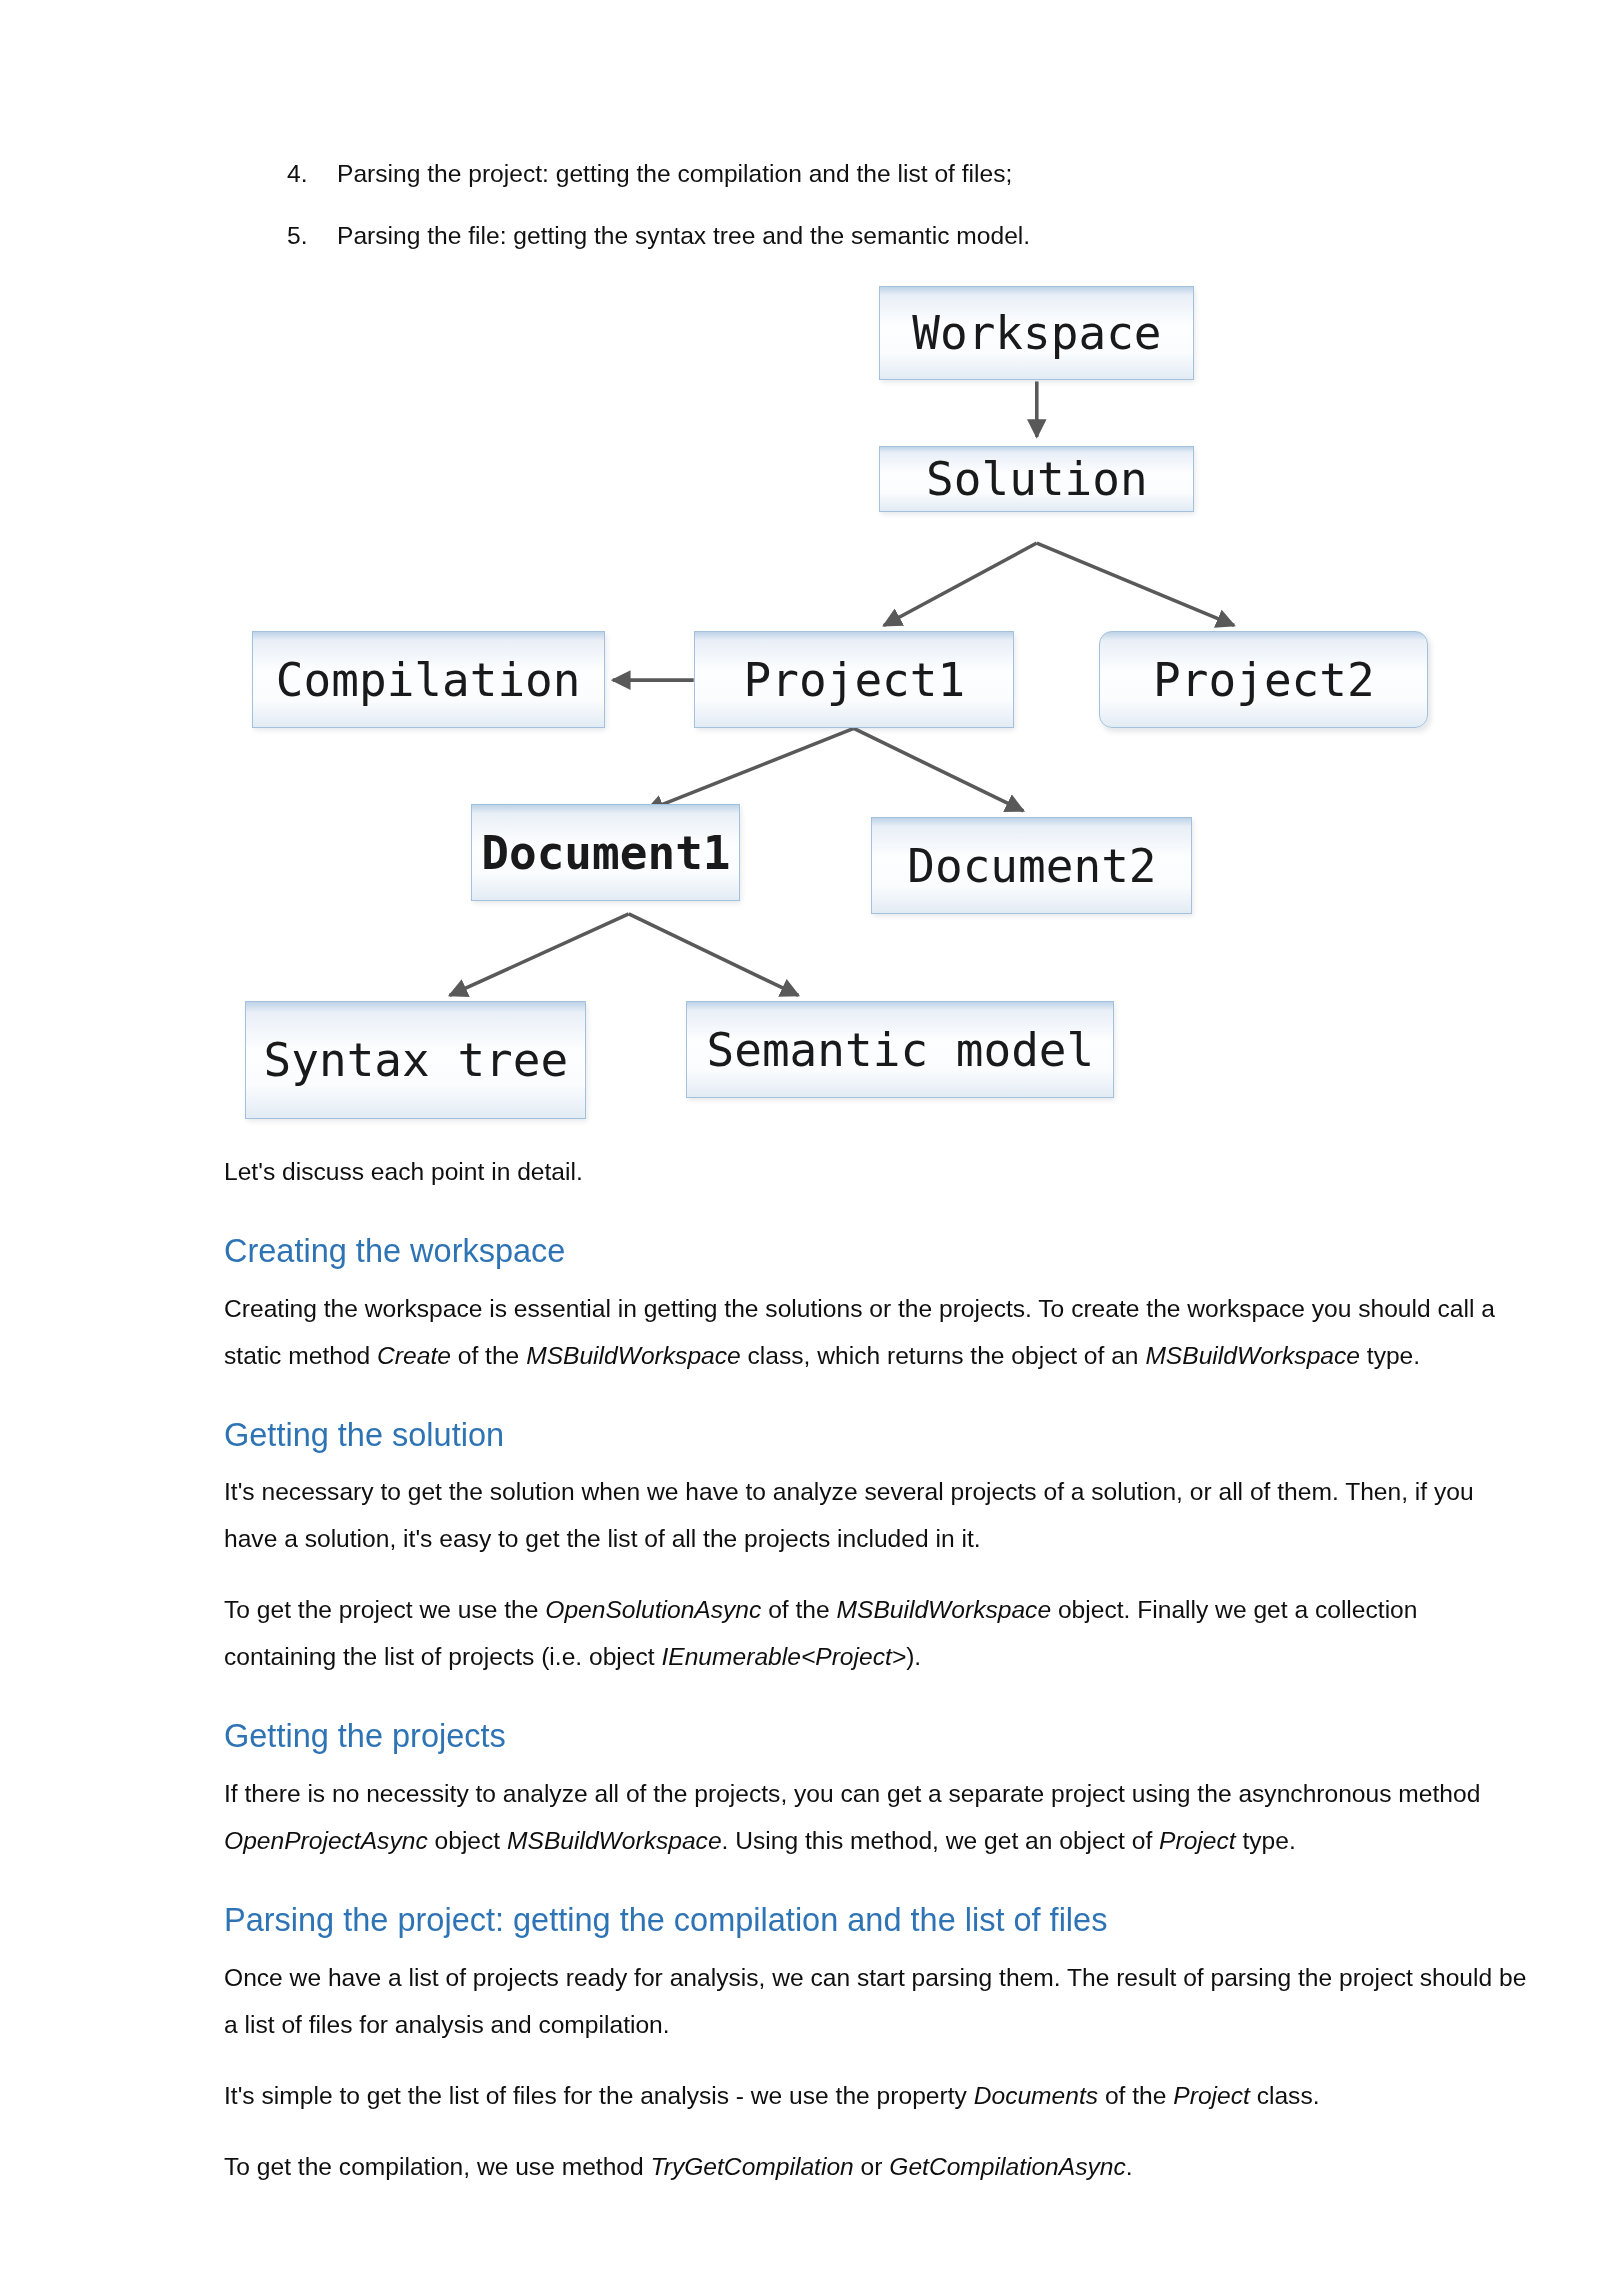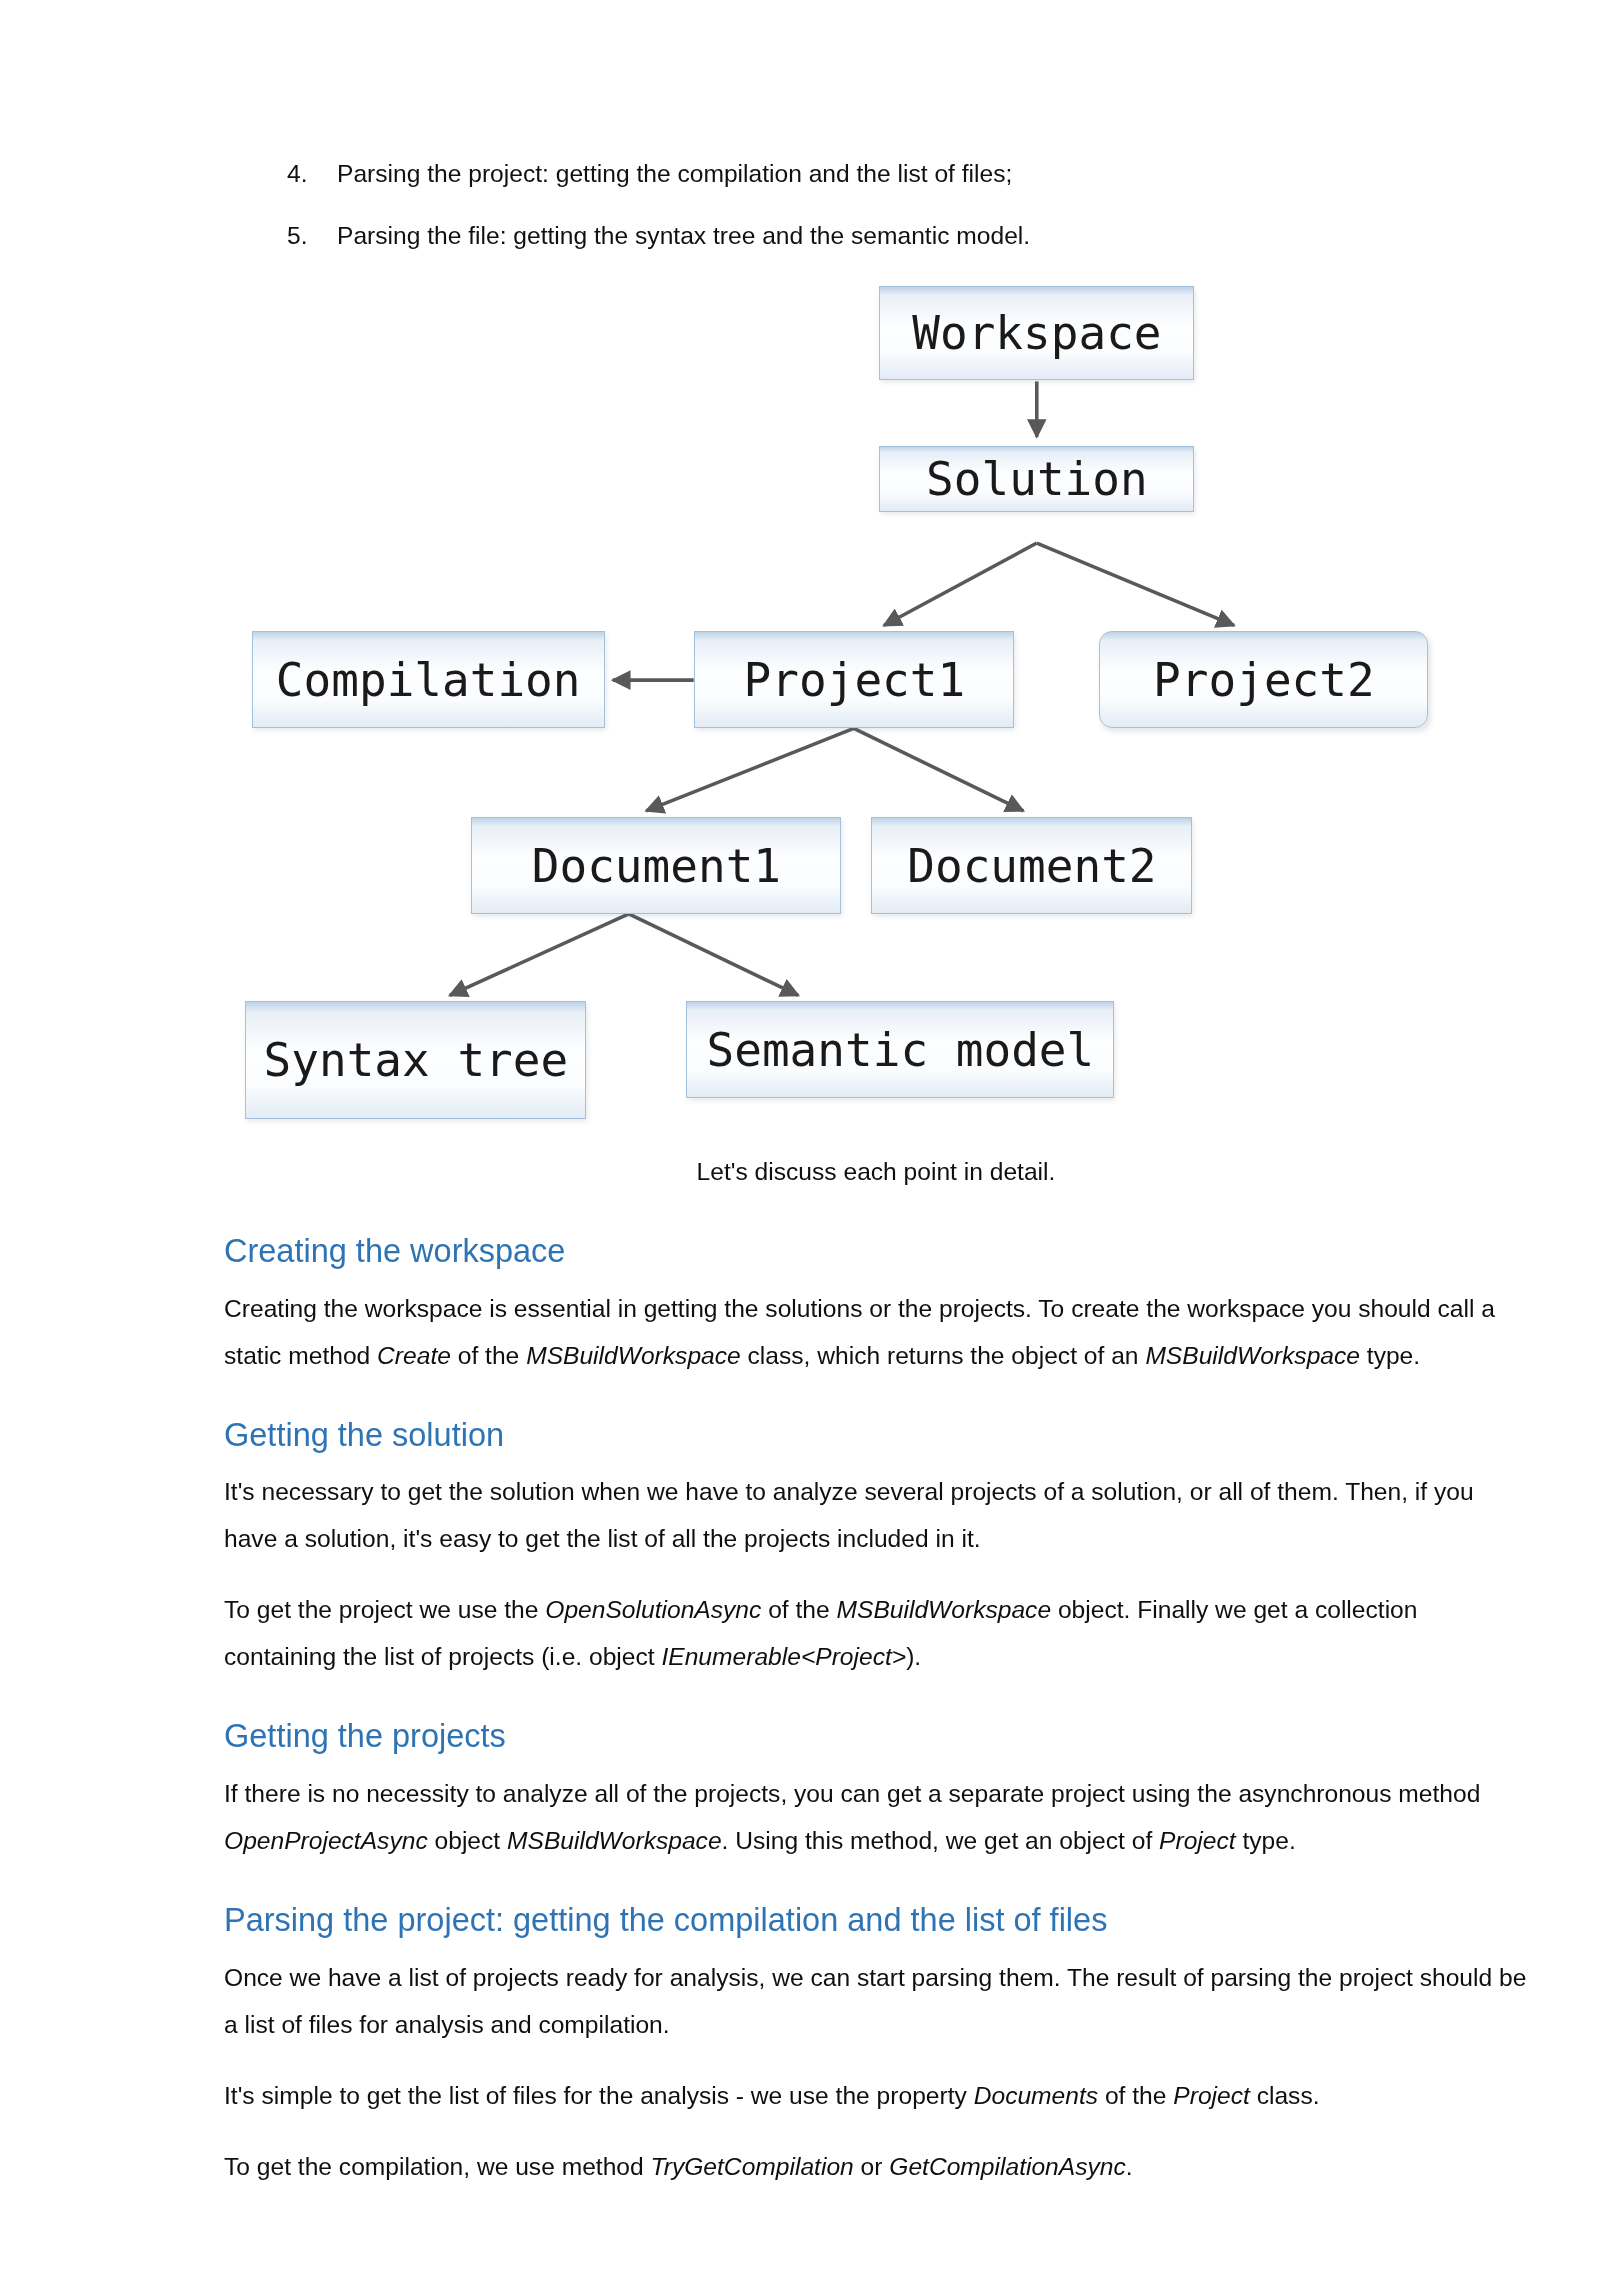--- a/index.html
+++ b/index.html
@@ -54,32 +54,32 @@
     font-family: "DejaVu Sans Mono", monospace;
     font-size: 46px;
     color: #1a1a1a;
     white-space: nowrap;
   }
   .node-workspace   { left: 634px; top: 5.5px;   width: 315px; height: 94px; }
   .node-solution    { left: 634px; top: 166px; width: 315px; height: 66px; }
   .node-compilation { left: 6.3px;   top: 351px; width: 353px; height: 97px; text-align: right; }
   .node-project1    { left: 449px; top: 351px; width: 320px; height: 97px; }
   .node-project2    { left: 854px;top: 351px; width: 329px; height: 97px; border-radius: 13px; }
-  .node-document1   { left: 226px; top: 537px; width: 370px; height: 97px; }
+  .node-document1   { left: 226px; top: 524px; width: 269px; height: 97px; font-weight: bold; }
   .node-document2   { left: 626px; top: 537px; width: 321px; height: 97px; }
   .node-syntax      { left: 0px;   top: 721px; width: 341px; height: 118px; }
   .node-semantic    { left: 441px; top: 721px; width: 428px; height: 97px; }
   
   .body-p {
     font-size: 24.6px;
     line-height: 47px;
     margin: 0 0 24px 0;
     color: #0f0f0f;
   }
-  .intro { margin-top: 40px; text-align: center; }
+  .intro { margin-top: 40px; }
   h2.sec-heading {
     font-size: 32.5px;
     font-weight: normal;
     color: #2e74b5;
     margin: 36px 0 12.7px 0;
     line-height: 41px;
   }
   .i { font-style: italic; }
 </style>
 </head>

